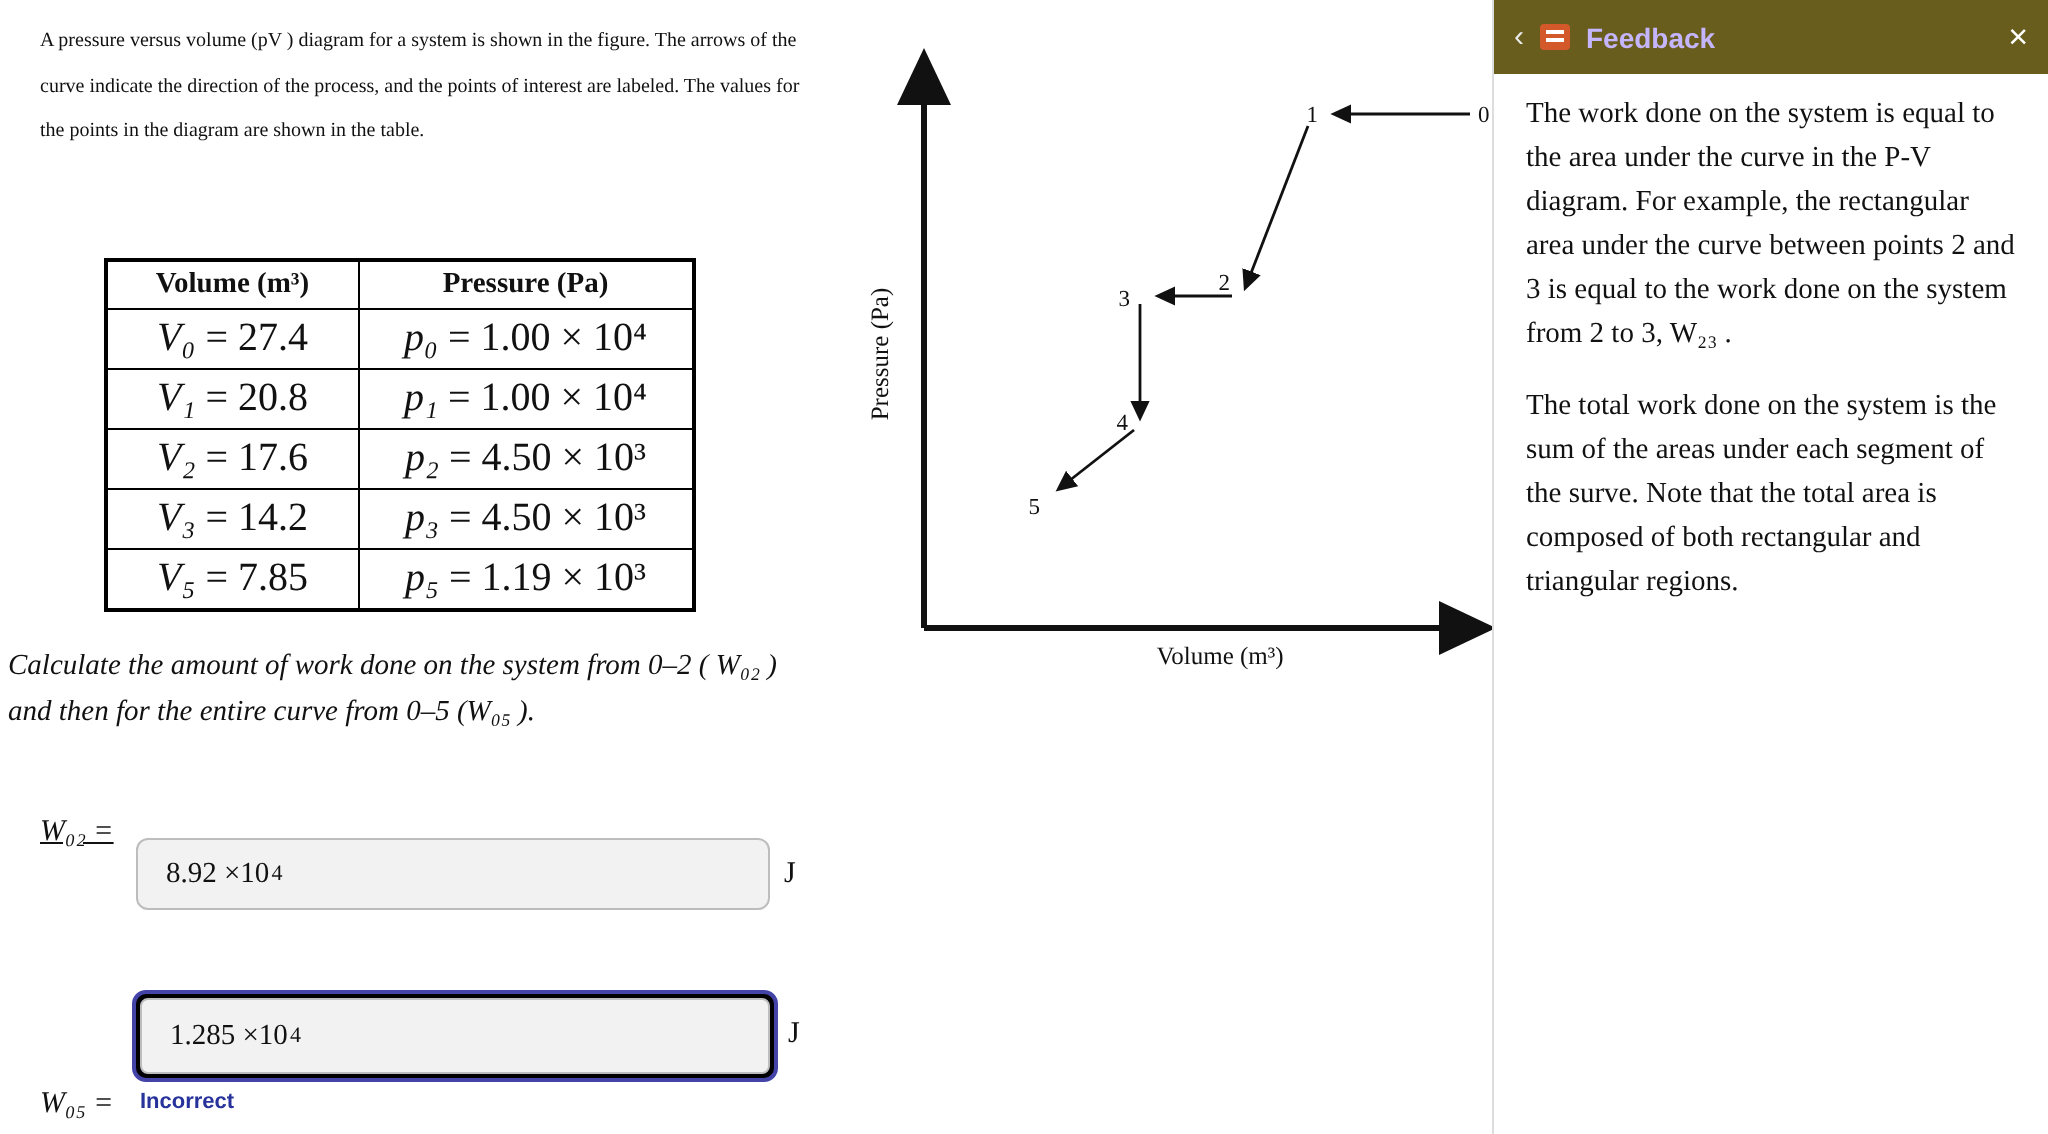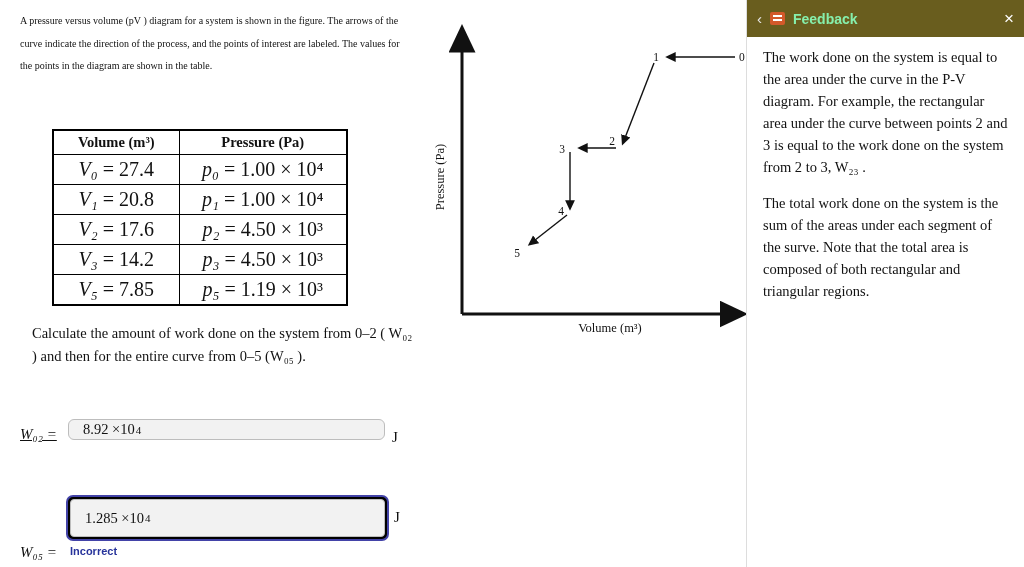--- a/index.html
+++ b/index.html
@@ -10,36 +10,36 @@
     --input-bg:#f2f2f2;
     --input-border:#bdbdbd;
   }
   *{margin:0;padding:0;box-sizing:border-box;}
   html,body{width:1024px;height:567px;background:#fff;overflow:hidden;
     font-family:"Liberation Serif", serif;color:#111;}
   .page{position:relative;width:1024px;height:567px;}
 
   
   .intro{position:absolute;left:20px;top:10px;width:382px;font-size:10px;line-height:22.5px;}
-  .question{position:absolute;left:32px;top:322px;width:386px;font-size:14.5px;line-height:22.5px;}
+  .question{position:absolute;left:4px;top:322px;width:386px;font-size:14.5px;line-height:22.5px;font-style:italic;}
 
   table.values{position:absolute;left:52px;top:129px;border-collapse:collapse;border:2px solid #000;}
   table.values th, table.values td{border:1px solid #000;text-align:center;
     font-size:20px;padding:3px 10px;}
   table.values th{font-size:14.5px;padding:3px 14px;}
   table.values td i{font-style:italic;}
   table.values col.c1{width:126px;} table.values col.c2{width:168px;}
 
   
   .ans-label{position:absolute;font-size:15px;font-style:italic;}
   .unit{position:absolute;font-size:15px;}
   .ans-input{position:absolute;background:var(--input-bg);border:1px solid var(--input-border);
     border-radius:6px;display:flex;align-items:center;padding-left:14px;font-size:14.5px;cursor:text;}
   .ans-input sup{font-size:11px;margin-left:1px;}
-  #w02-input{left:68px;top:419px;width:317px;height:21px;}
+  #w02-input{left:68px;top:419px;width:317px;height:36px;}
   .focus-ring{position:absolute;left:66px;top:495px;width:323px;height:46px;
     border:2px solid var(--focus-border);border-radius:7px;padding:2px;background:#000000;}
   #w05-input{position:relative;left:0;top:0;width:100%;height:100%;border-radius:4px;}
   .status{position:absolute;left:70px;top:545px;font-family:"Liberation Sans",sans-serif;
     font-size:11px;font-weight:bold;color:var(--incorrect);}
 
   
   svg.diagram{position:absolute;left:430px;top:12px;}
   svg.diagram text{font-family:"Liberation Serif",serif;fill:#111;}
   .axis-label{font-size:12.5px;}
@@ -48,21 +48,21 @@
   
   .feedback{position:absolute;left:746px;top:0;width:278px;height:567px;background:#fff;
     border-left:1px solid #ddd;}
   .fb-header{height:37px;background:var(--header-bg);display:flex;align-items:center;
     padding:0 10px;gap:8px;}
   .fb-chevron{color:#e9e9e9;font-size:15px;cursor:pointer;font-family:"Liberation Sans",sans-serif;}
   .fb-icon{width:15px;height:13px;border-radius:2px;background:var(--icon-orange);
     position:relative;display:inline-block;flex:0 0 auto;}
   .fb-icon::before{content:"";position:absolute;left:3px;right:3px;top:3px;height:2px;
     background:#fff;box-shadow:0 4px 0 #fff;}
-  .fb-title{color:#86efac;font-weight:bold;font-size:14px;font-family:"Liberation Sans",sans-serif;}
+  .fb-title{color:#c4b5fd;font-weight:bold;font-size:14px;font-family:"Liberation Sans",sans-serif;}
   .fb-close{margin-left:auto;color:#fff;font-size:17px;cursor:pointer;line-height:1;
     font-family:"Liberation Sans",sans-serif;}
   .fb-body{padding:9px 16px 0 16px;font-size:14.5px;line-height:22px;}
   .fb-body p{margin:0 0 14px 0;}
 </style>
 </head>
 <body>
 
 <div class="page">
 
@@ -98,21 +98,21 @@
       </tr>
       <tr>
         <td><i>V₅</i> <span>= 7.85</span></td>
         <td><i>p₅</i> <span>= 1.19 × 10³</span></td>
       </tr>
     </tbody>
   </table>
 
   <p class="question">Calculate the amount of work done on the system from 0–2 ( W₀₂ ) and then for the entire curve from 0–5 (W₀₅ ).</p>
 
-  <span class="ans-label" style="left:20px;top:426px;text-decoration:underline;">W₀₂ =</span>
+  <span class="ans-label" style="left:20px;top:408px;text-decoration:underline;">W₀₂ =</span>
   <div class="ans-input" id="w02-input">
     <span>8.92 ×10</span>
       <sup>4</sup>
   </div>
   <span class="unit" style="left:392px;top:429px;">J</span>
 
   <span class="ans-label" style="left:20px;top:509px;margin-top:35px;">W₀₅ =</span>
   <div class="focus-ring">
     <div class="ans-input" id="w05-input">
       <span>1.285 ×10</span>

